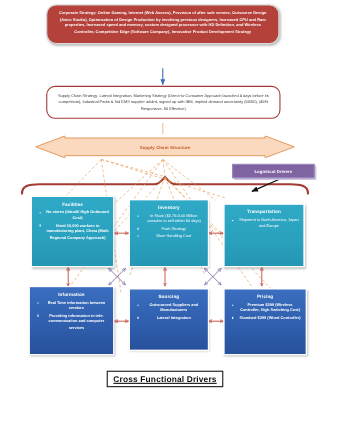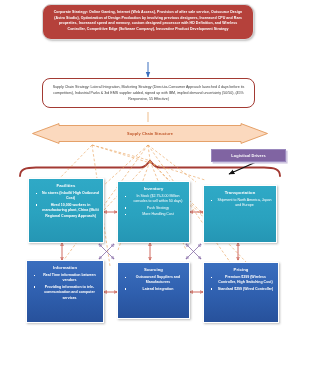--- a/index.html
+++ b/index.html
@@ -297,14 +297,17 @@
   </div>
 
   <div class="dbox blue" id="box-pricing" style="left:203px;top:262px;width:76px;height:61px;">
     <div class="dtitle">Pricing</div>
     <ul>
       <li>Premium $399 (Wireless Controller, High Switching Cost)</li>
       <li>Standard $299 (Wired Controller)</li>
     </ul>
   </div>
 
+  <div class="cfd">
+    <span>Cross Functional Drivers</span>
+  </div>
 
 </div>
 
 </body></html>

